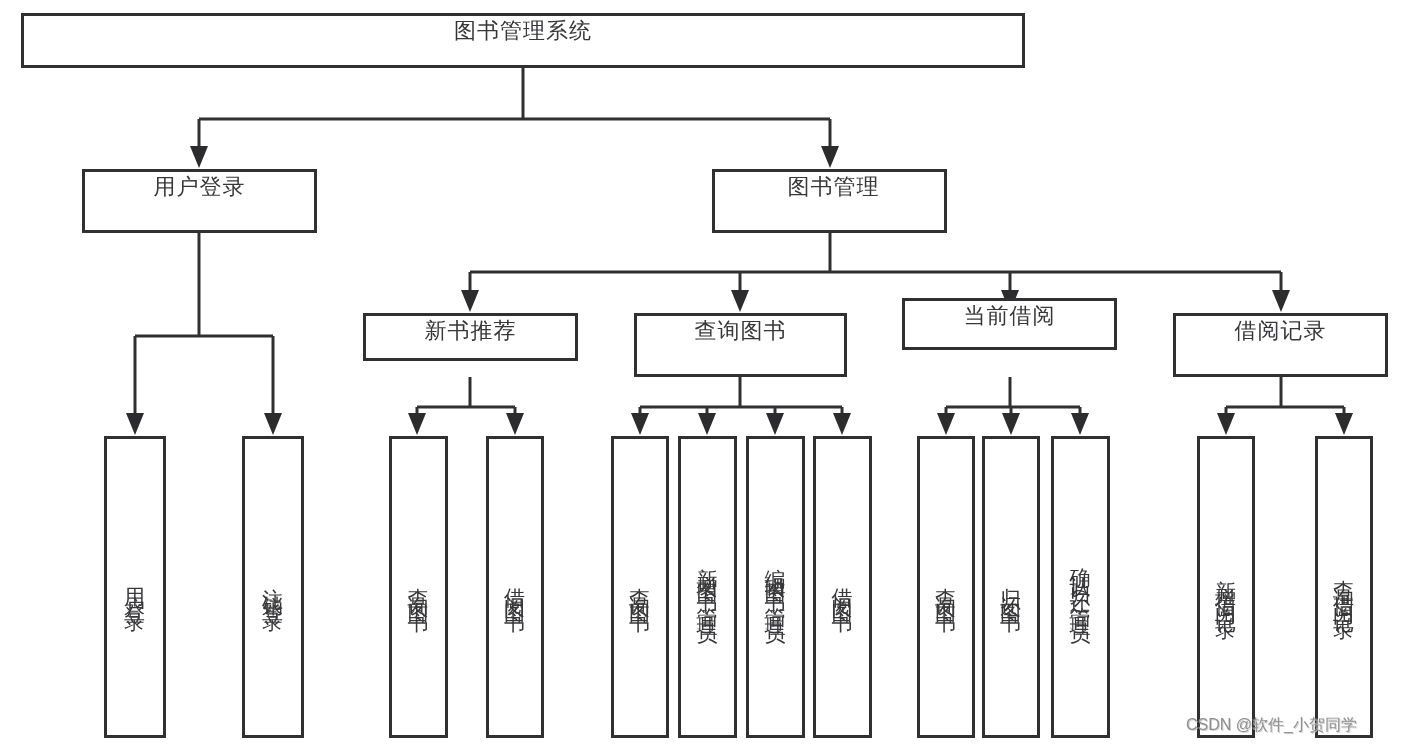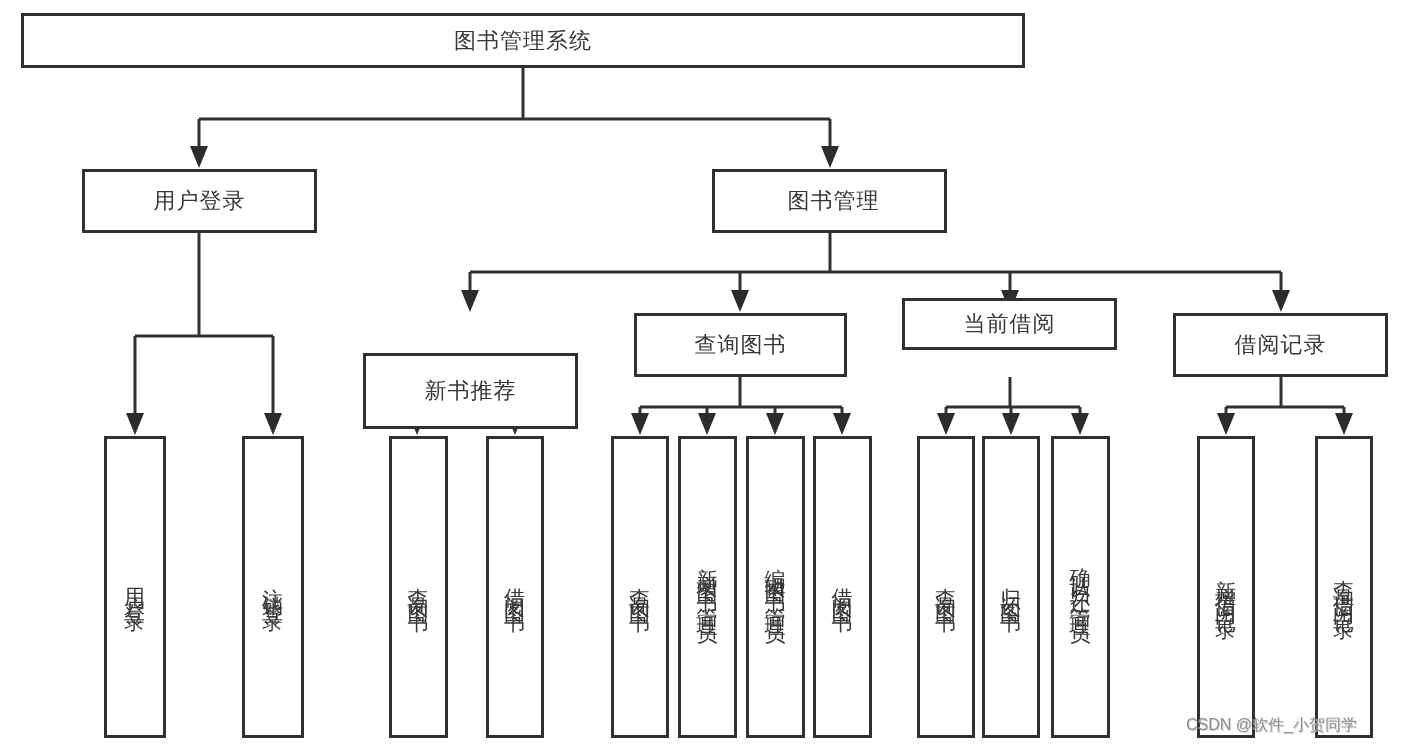--- a/index.html
+++ b/index.html
@@ -20,42 +20,41 @@
     left: 0;
     top: 0;
     z-index: 1;
   }
   .box {
     position: absolute;
     box-sizing: border-box;
     background: #ffffff;
     border: 3px solid #303032;
     display: flex;
-    align-items: center;
     justify-content: center;
     color: #37373a;
     z-index: 2;
     text-align: center;
   }
   .hbox {
     font-size: 22px;
     letter-spacing: 1px;
   }
   .vbox span {
     writing-mode: vertical-rl;
     line-height: 1;
     font-size: 21px;
     letter-spacing: 8px;
     white-space: nowrap;
   }
   
   #b-root    { left: 21px;   top: 13px;  width: 1004px; height: 55px; }
   #b-user    { left: 82px;   top: 169px; width: 235px;  height: 64px; }
   #b-mgmt    { left: 712px;  top: 169px; width: 235px;  height: 64px; padding-left: 8px; }
-  #b-rec     { left: 363px;  top: 313px; width: 215px;  height: 76px; margin-top: 40px; }
+  #b-rec     { left: 363px;  top: 313px; width: 215px;  height: 48px; }
   #b-borrow  { left: 634px;  top: 313px; width: 213px;  height: 64px; }
   #b-current { left: 902px;  top: 298px; width: 215px;  height: 52px; }
   #b-record  { left: 1173px; top: 313px; width: 215px;  height: 64px; }
   
   .vbox { top: 436px; height: 302px; }
   #v-u1 { left: 104px;  width: 62px; }
   #v-u2 { left: 242px;  width: 62px; }
   #v-n1 { left: 389px;  width: 59px; }
   #v-n2 { left: 486px;  width: 58px; }
   #v-b1 { left: 611px;  width: 58px; }

